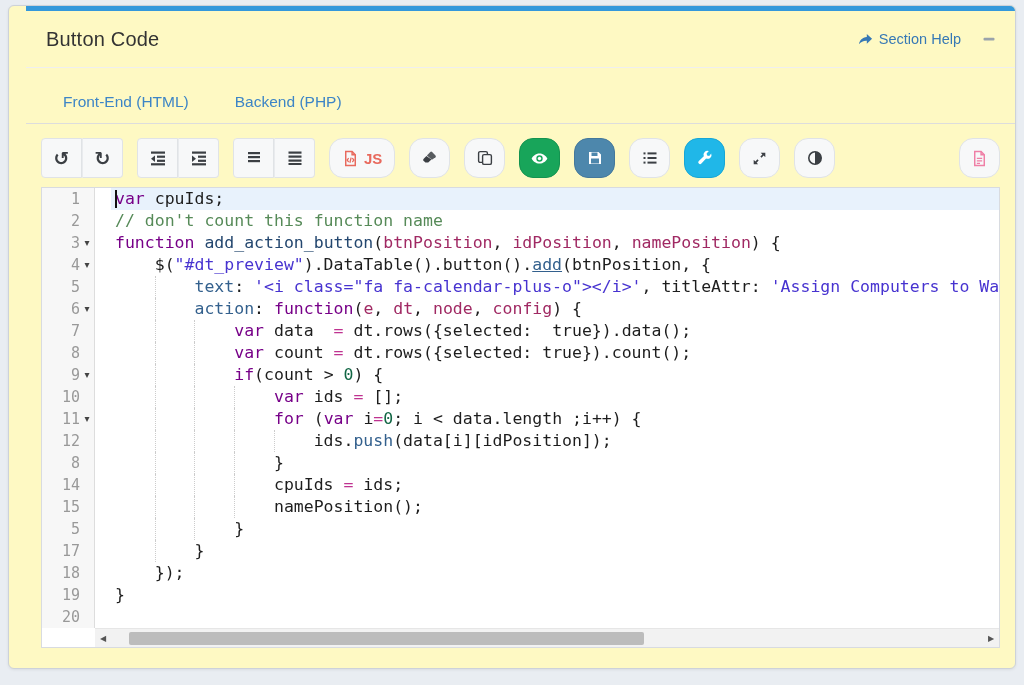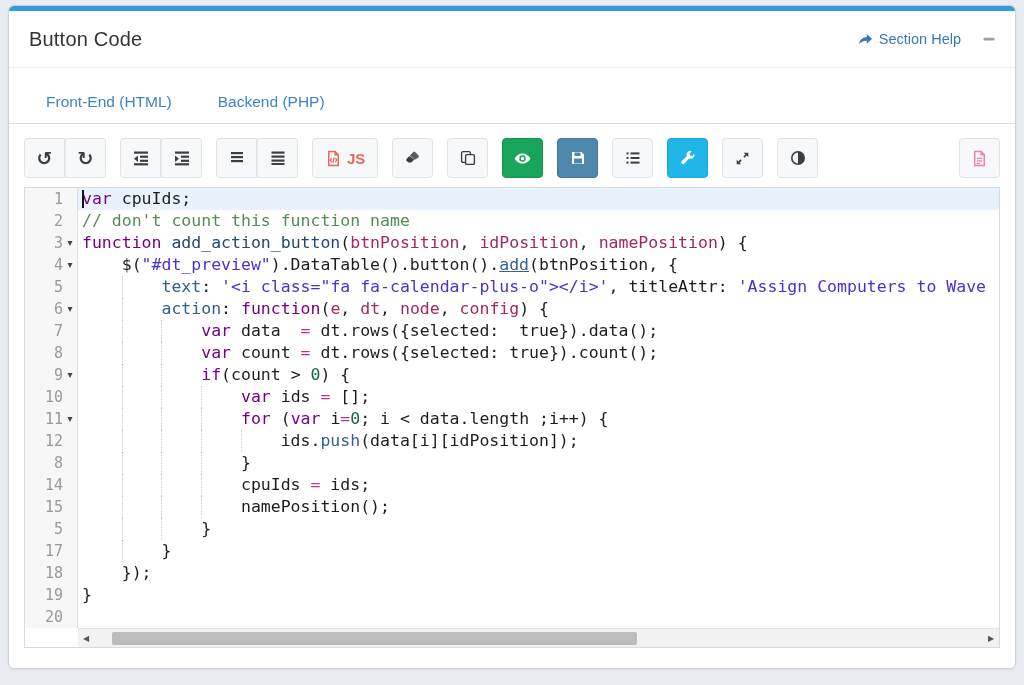--- a/index.html
+++ b/index.html
@@ -4,22 +4,22 @@
 <style>
   * { box-sizing: border-box; margin: 0; padding: 0; }
   html,body { width:1024px; height:685px; }
   body {
     background:#e9edf2;
     font-family:"Liberation Sans", sans-serif;
     position:relative; overflow:hidden;
   }
   .panel {
     position:absolute; left:8px; top:5px; width:1008px; height:664px;
-    background:#ffffff; border:1px solid #cdd2d9; border-radius:6px;
-    box-shadow:0 1px 3px rgba(0,0,0,.07); overflow:hidden;
+    background:#fef9c3; border:1px solid #cdd2d9; border-radius:6px;
+    box-shadow:0 1px 3px rgba(0,0,0,.07); overflow:hidden;padding-left:17px;
   }
   .top-bar { height:5px; background:#3498db; }
   .panel-header {
     display:flex; align-items:center; height:57px; padding:0 20px;
     border-bottom:1px solid #efefef;
   }
   .panel-title { font-size:20px; color:#333; letter-spacing:.2px; }
   .help-link {
     margin-left:auto; display:flex; align-items:center; gap:6px;
     color:#3779b5; font-size:14.5px; cursor:pointer;justify-content:space-between;
@@ -33,21 +33,21 @@
     border:1px solid transparent; border-bottom:none; margin-bottom:-1px;
     border-radius:5px 5px 0 0; background:transparent; cursor:pointer;
     font-family:"Liberation Sans", sans-serif;
   }
   .tab.active { color:#555; background:#fff; border-color:#ddd; border-bottom:1px solid #fff; }
   .toolbar { display:flex; align-items:center; padding:14px 15px 9px; gap:14px; }
   .btn-group { display:flex; }
   .btn {
     height:40px; min-width:41px; padding:0 10px;
     display:inline-flex; align-items:center; justify-content:center; gap:5px;
-    background:#f7f8f9; border:1px solid #e0e3e6; border-radius:4px;
+    background:#f7f8f9; border:1px solid #e0e3e6; border-radius:14px;
     color:#3b3f44; font-size:15px; cursor:pointer;
     font-family:"Liberation Sans", sans-serif;
   }
   .btn-group .btn:not(:first-child){ border-left:1px solid #e9ebee; border-radius:0 4px 4px 0; }
   .btn-group .btn:not(:last-child){ border-radius:4px 0 0 4px; }
   .btn.v-js { color:#e8695d; font-weight:bold; padding:0 12px; }
   .btn.v-success { background:#18a55a; border-color:#149350; color:#fff; }
   .btn.v-primary { background:#4d87ac; border-color:#44789b; color:#fff; }
   .btn.v-info { background:#20b7e8; border-color:#17a6d6; color:#fff; }
   .btn.v-pink { color:#ef7fa6; }
@@ -64,21 +64,21 @@
     display:flex; align-items:center; justify-content:flex-end;
   }
   .ln {
     color:#999; font:15px/22px "DejaVu Sans Mono", monospace;
     text-align:right; min-width:26px;
   }
   .fold { width:14px; font-size:10px; color:#444; line-height:22px; text-align:center; cursor:pointer; }
   .c {
     flex:1; position:relative; padding-left:4px;
     white-space:pre; overflow:hidden;
-    font:16.5px/22px "DejaVu Sans Mono", monospace; color:#1d1d1d;
+    font:16.5px/22px "DejaVu Sans Mono", monospace; color:#1d1d1d;margin-left:16px;
   }
   .c.act { background:#e8f2fc; }
   .guide { position:absolute; top:0; bottom:0; border-left:1px dotted #cccccc; }
   .cursor { position:absolute; left:4px; top:2px; width:2px; height:18px; background:#111; }
 
   .hscroll {
     margin-left:53px; height:19px; background:#f2f2f2; border-top:1px solid #e6e6e6;
     position:relative; display:flex; align-items:center; justify-content:space-between;
   }
   .sarrow { width:16px; color:#555; font-size:8px; text-align:center; cursor:pointer; line-height:19px; }

